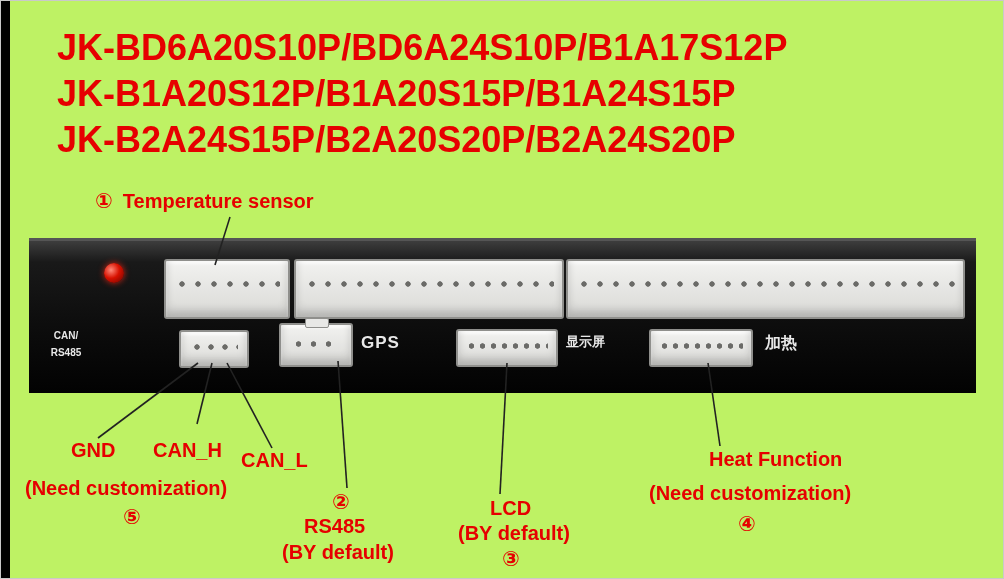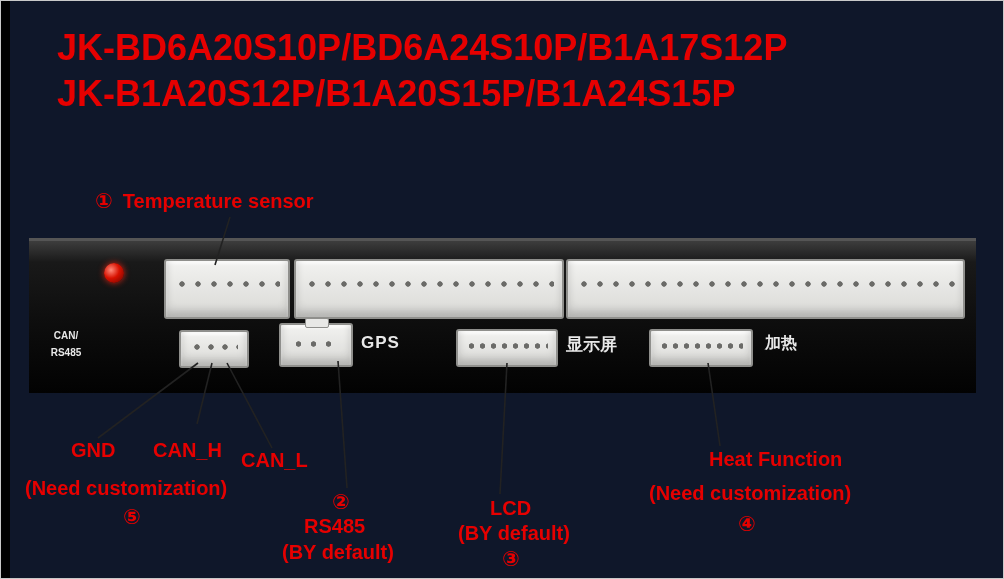--- a/index.html
+++ b/index.html
@@ -1,16 +1,16 @@
 <!DOCTYPE html>
 <html><head>
 <meta charset="utf-8">
 <style>
   html,body{margin:0;padding:0;background:#ffffff;}
-  .canvas{position:relative;width:1004px;height:579px;background:#0f172a;
+  .canvas{position:relative;width:1004px;height:579px;background:#bef264;
     font-family:"Liberation Sans","DejaVu Sans",sans-serif;overflow:hidden;
     box-sizing:border-box;border:1px solid #c9c9c9;}
   .left-bar{position:absolute;left:0;top:0;width:9px;height:579px;background:#000;}
   .title{position:absolute;left:56px;top:24px;color:#e60000;font-weight:bold;
     font-size:36px;line-height:46px;white-space:nowrap;}
   .callout-temp{position:absolute;left:94px;top:188px;color:#e60000;font-weight:bold;font-size:20px;}
   .callout-temp .numglyph{margin-right:10px;font-size:21px;}
   .board{position:absolute;left:28px;top:237px;width:947px;height:155px;
     background:linear-gradient(180deg,#3d3d3d 0%,#191919 14%,#0d0d0d 55%,#020202 100%);
     border-top:3px solid #555;box-sizing:border-box;}
@@ -35,35 +35,36 @@
   .conn-gps{left:250px;top:82px;width:70px;height:40px;}
   .conn-gps .pins{top:12px;height:14px;background-size:15px 14px;left:10px;right:10px;}
   .conn-gps:before{content:"";position:absolute;left:50%;top:-7px;width:22px;height:8px;margin-left:-11px;
     background:#e8e8e6;border:1px solid #8f8f8c;border-radius:2px;}
   .conn-lcd{left:427px;top:88px;width:98px;}
   .conn-heat{left:620px;top:88px;width:100px;}
   .conn-lcd .pins,.conn-heat .pins{background-size:11px 14px;}
   .silk{position:absolute;color:#e8e8e8;font-weight:bold;}
   .silk-can{left:5px;top:86px;width:64px;text-align:center;font-size:10px;line-height:17px;}
   .silk-gps{left:332px;top:92px;font-size:17px;letter-spacing:1px;}
-  .silk-display{left:537px;top:92px;font-size:17px;}
+  .silk-display{left:537px;top:92px;font-size:13px;}
   .silk-heat{left:736px;top:92px;font-size:16px;}
   .leaders{position:absolute;left:0;top:0;pointer-events:none;}
   .note{position:absolute;color:#e60000;font-weight:bold;font-size:20px;white-space:nowrap;}
   .numglyph{font-size:21px;}
 </style>
 </head>
 <body>
 
 <div class="canvas">
   <div class="left-bar"></div>
 
   <div class="title">
     <div>JK-BD6A20S10P/BD6A24S10P/B1A17S12P</div>
     <div>JK-B1A20S12P/B1A20S15P/B1A24S15P</div>
+    <div>JK-B2A24S15P/B2A20S20P/B2A24S20P</div>
   </div>
 
   <div class="callout-temp">
     <span class="numglyph">①</span><span>Temperature sensor</span>
   </div>
 
   <div class="board">
     <div class="led"></div>
 
     <div class="conn conn-top conn-a">

